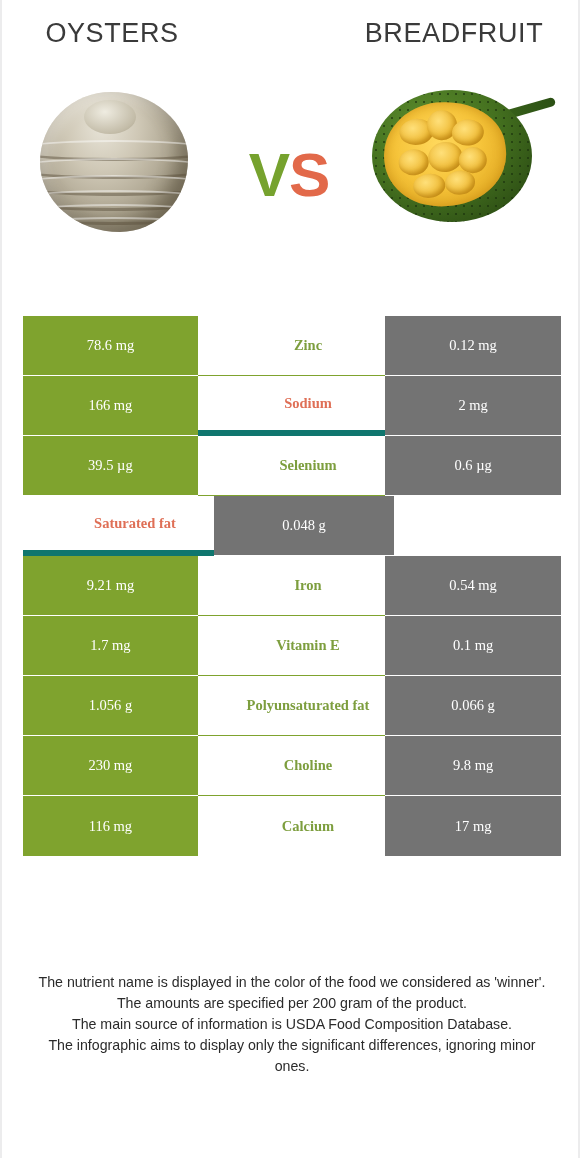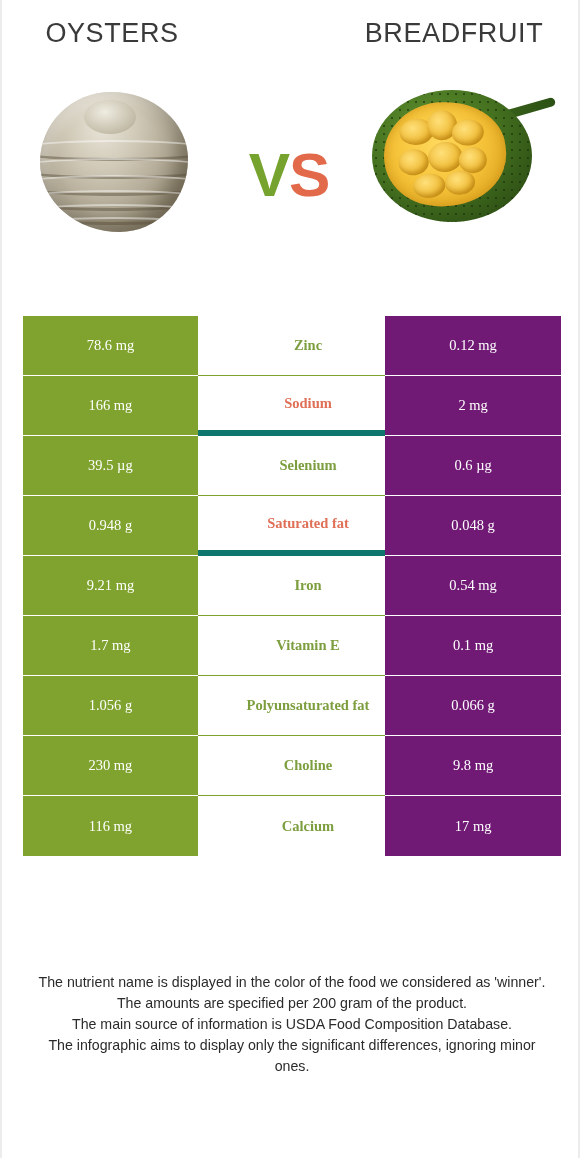--- a/index.html
+++ b/index.html
@@ -210,21 +210,21 @@
     width: 191px;
     background: #ffffff;
     font-weight: bold;
     font-size: 14.5px;
     padding-left: 33px;
   }
   .cell-mid.win-left   { color: #7d9e3e; border-bottom: 1px solid #7fa32e; }
   .cell-mid.win-right  { color: #df6f56; border-bottom: 6px solid #0f766e; }
   .cell-right {
     width: 180px;
-    background: #701a75;
+    background: #737373;
     color: #ffffff;
     border-bottom: 1px solid #ffffff;
   }
   .row:last-child .cell-left,
   .row:last-child .cell-right,
   .row:last-child .cell-mid { border-bottom: none; }
 
   
   .footer {
     position: absolute;
@@ -296,21 +296,20 @@
         <div class="cell cell-left">166 mg</div>
         <div class="cell cell-mid win-right">Sodium</div>
         <div class="cell cell-right">2 mg</div>
       </div>
       <div class="row">
         <div class="cell cell-left">39.5 µg</div>
         <div class="cell cell-mid win-left">Selenium</div>
         <div class="cell cell-right">0.6 µg</div>
       </div>
       <div class="row">
-        <div class="cell cell-left">0.948 g</div>
         <div class="cell cell-mid win-right">Saturated fat</div>
         <div class="cell cell-right">0.048 g</div>
       </div>
       <div class="row">
         <div class="cell cell-left">9.21 mg</div>
         <div class="cell cell-mid win-left">Iron</div>
         <div class="cell cell-right">0.54 mg</div>
       </div>
       <div class="row">
         <div class="cell cell-left">1.7 mg</div>

